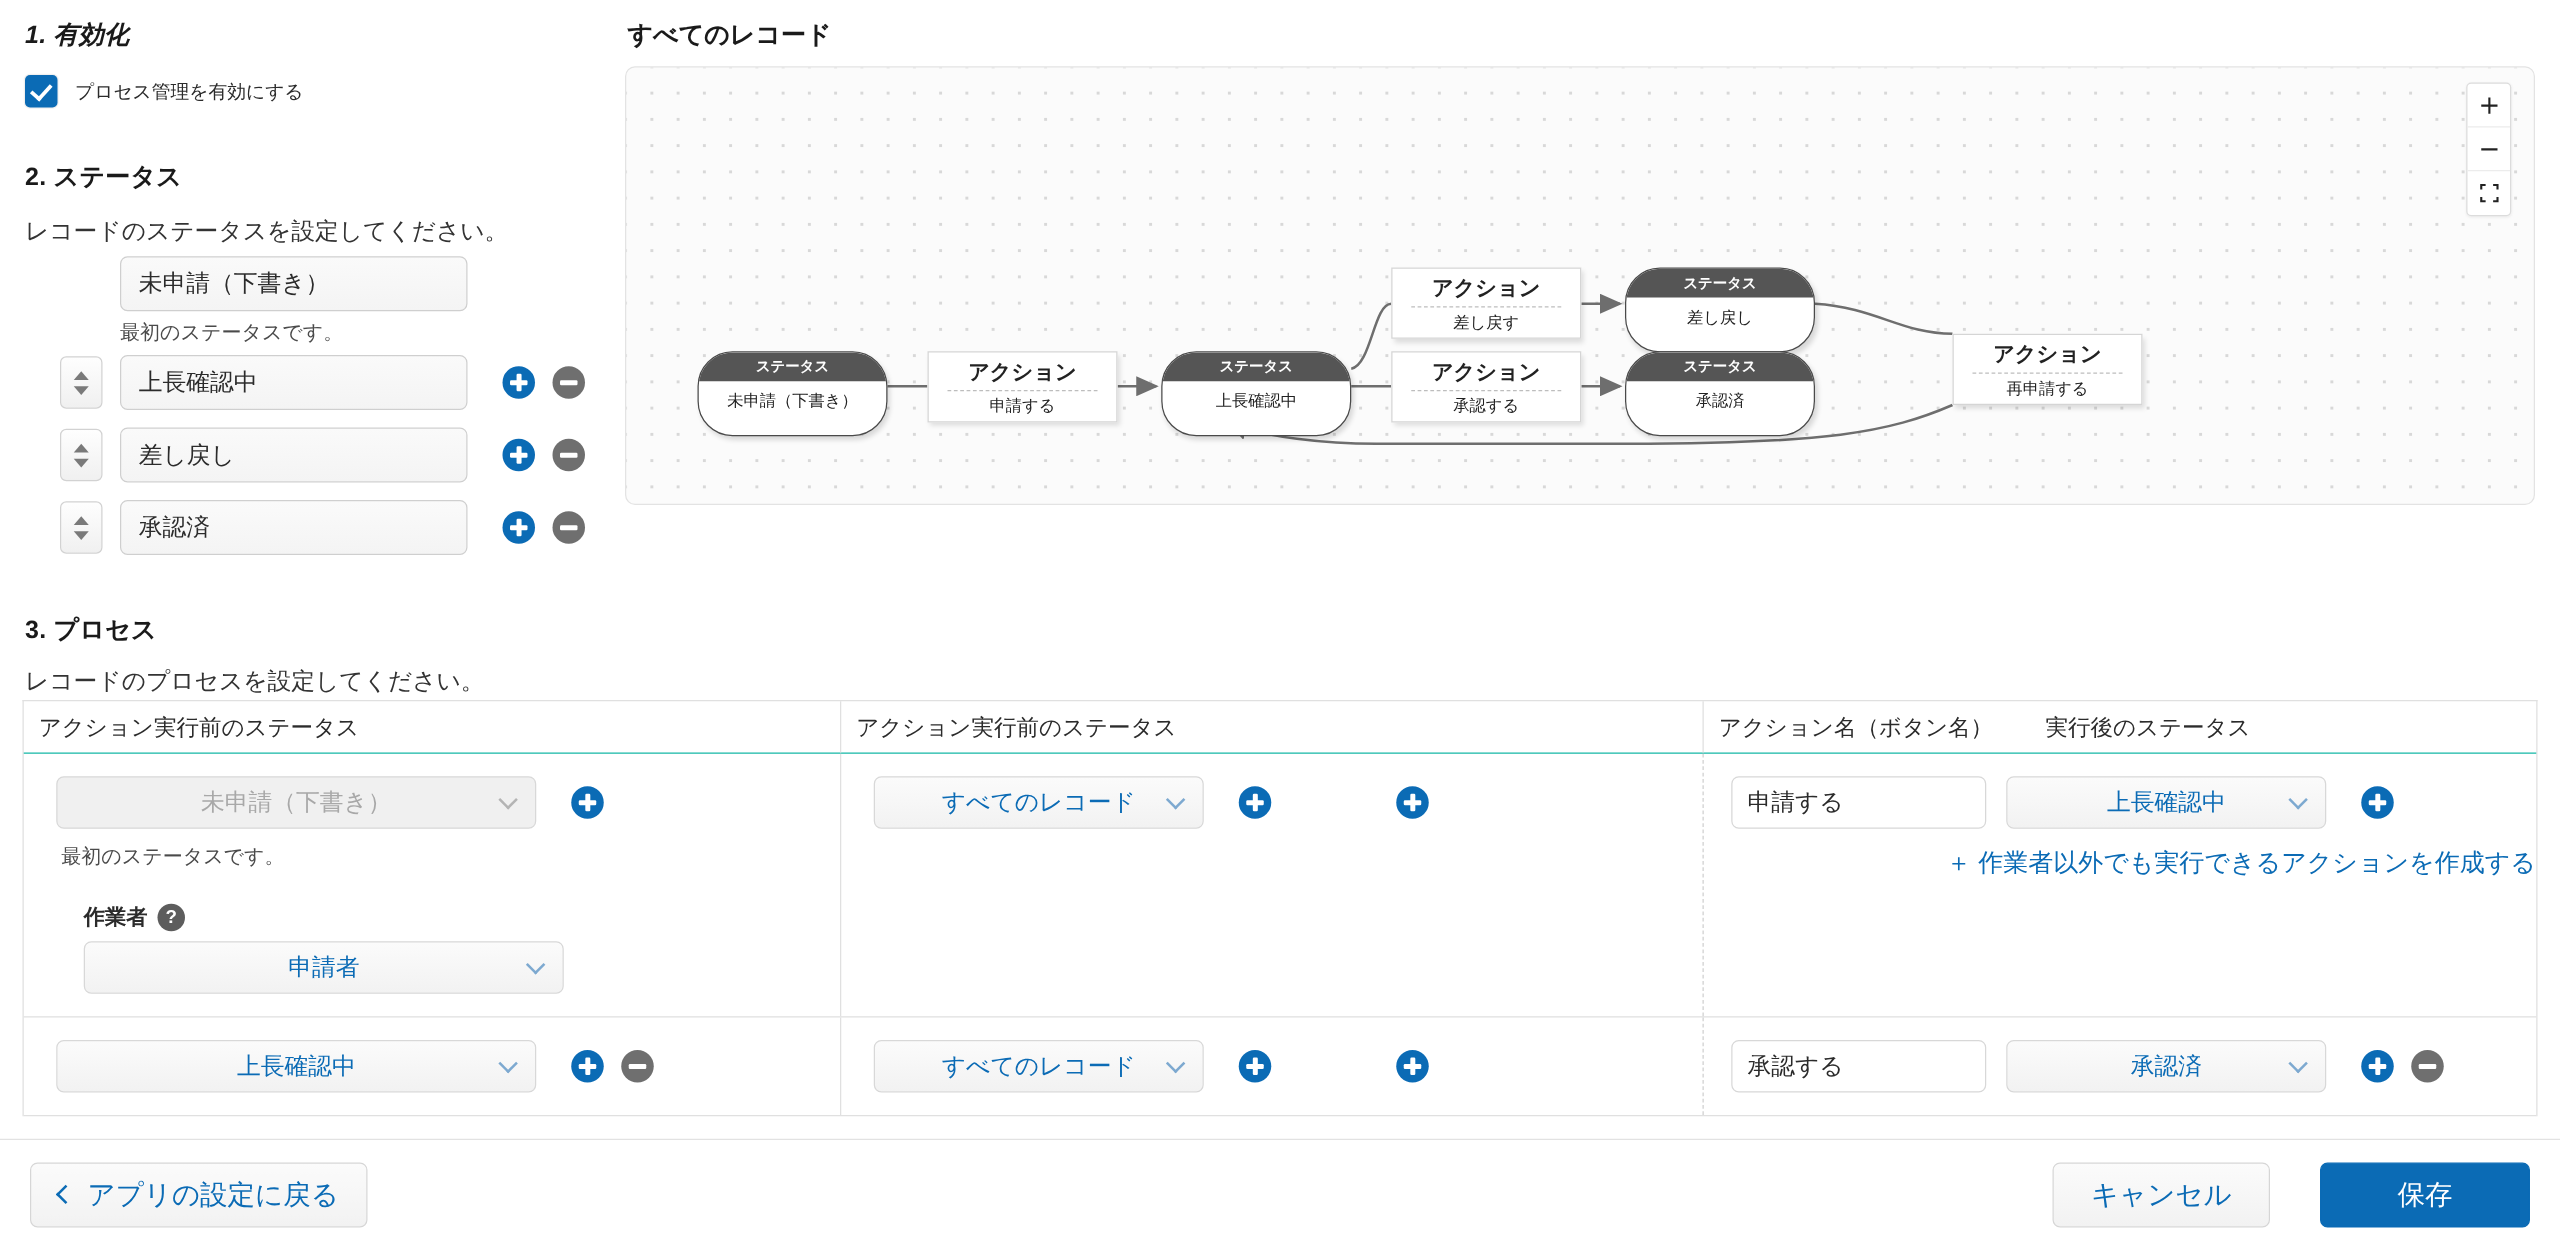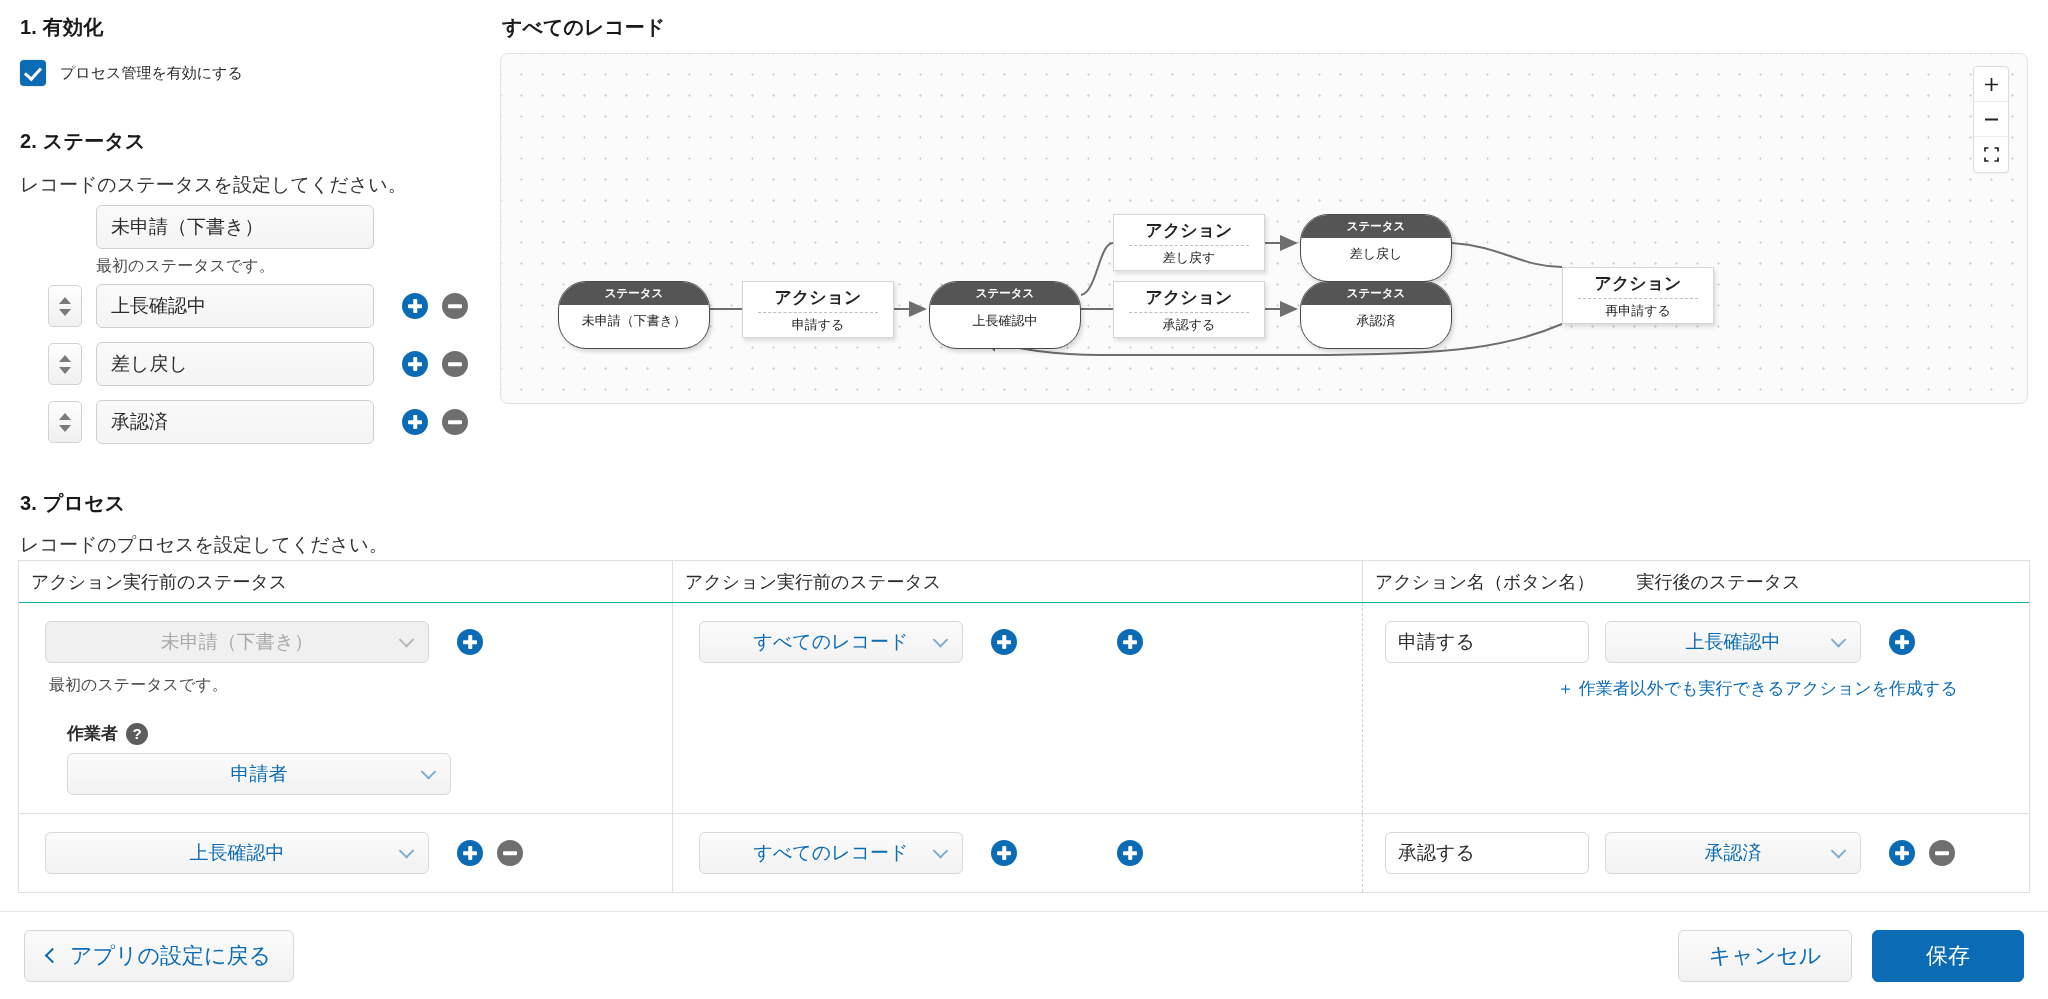--- a/index.html
+++ b/index.html
@@ -15,21 +15,21 @@
 
   
   .left-col { position: absolute; left: 0; top: 0; width: 500px; height: 560px; }
 
   .sec-head {
     font-size: 20px; font-weight: bold; color: #1a1a1a;
     letter-spacing: .2px;
   }
   .sec-desc { font-size: 19px; color: #333; }
 
-  #h-enable  { position: absolute; left: 20px; top: 14px; }
+  #h-enable  { position: absolute; left: 20px; top: 14px; font-style: italic; }
   #chk-row   { position: absolute; left: 20px; top: 60px; display: flex; align-items: center; gap: 14px; }
   .checkbox {
     width: 26px; height: 26px; border-radius: 4px;
     background: #0b6bb5; position: relative; flex: none;
     box-shadow: 0 0 0 1px rgba(0,0,0,.06);
   }
   .checkbox::after {
     content: ""; position: absolute; left: 8px; top: 4px;
     width: 7px; height: 13px; border: solid #fff;
     border-width: 0 3px 3px 0; transform: rotate(42deg);
@@ -163,41 +163,41 @@
     font-size: 15px; font-weight: bold; display: flex; align-items: center; justify-content: center; cursor: pointer;
   }
   #worker-sel-wrap { margin-left: 22px; }
 
   .ti {
     width: 204px; height: 42px; flex: none;
     border: 1px solid #d8d8d8; border-radius: 6px; background: #fff;
     font-size: 19px; color: #2b2b2b; padding: 0 12px; font-family: inherit; outline: none;
   }
   #extra-link {
-    font-size: 17px; color: #0b6bb5; margin: 14px 0 0 172px; cursor: pointer; display: inline-block;
+    font-size: 20px; color: #0b6bb5; margin: 14px 0 0 172px; cursor: pointer; display: inline-block;
   }
 
   
   .footer {
     position: absolute; left: 0; bottom: 0; width: 2048px; height: 88px;
     background: #fff; border-top: 1px solid #e2e2e2;
     display: flex; align-items: center; justify-content: space-between; padding: 0 24px;
   }
   .btn {
     height: 52px; border-radius: 6px; font-size: 22px; font-family: inherit; cursor: pointer;
     display: flex; align-items: center; justify-content: center;
   }
   #back-btn {
     border: 1px solid #d6d6d6; background: linear-gradient(180deg,#fbfbfb,#f2f2f2);
     color: #0b6bb5; padding: 16px 22px; gap: 12px;
   }
   #back-chevron { width: 11px; height: 11px; border: solid #0b6bb5; border-width: 0 2.5px 2.5px 0; transform: rotate(135deg); }
   .footer-right { display: flex; gap: 20px; }
   #cancel-btn { border: 1px solid #d6d6d6; background: linear-gradient(180deg,#fbfbfb,#f2f2f2); color: #0b6bb5; width: 174px; }
-  #save-btn { border: 1px solid #0b6bb5; background: #0b6bb5; color: #fff; width: 152px; }
+  #save-btn { border: 1px solid #0b6bb5; background: #0b6bb5; color: #fff; width: 168px; margin-left: 20px; }
 </style>
 </head>
 <body>
 
 <div class="page">
 
   <div class="left-col">
 
     <div class="sec-head" id="h-enable">1. 有効化</div>
 

